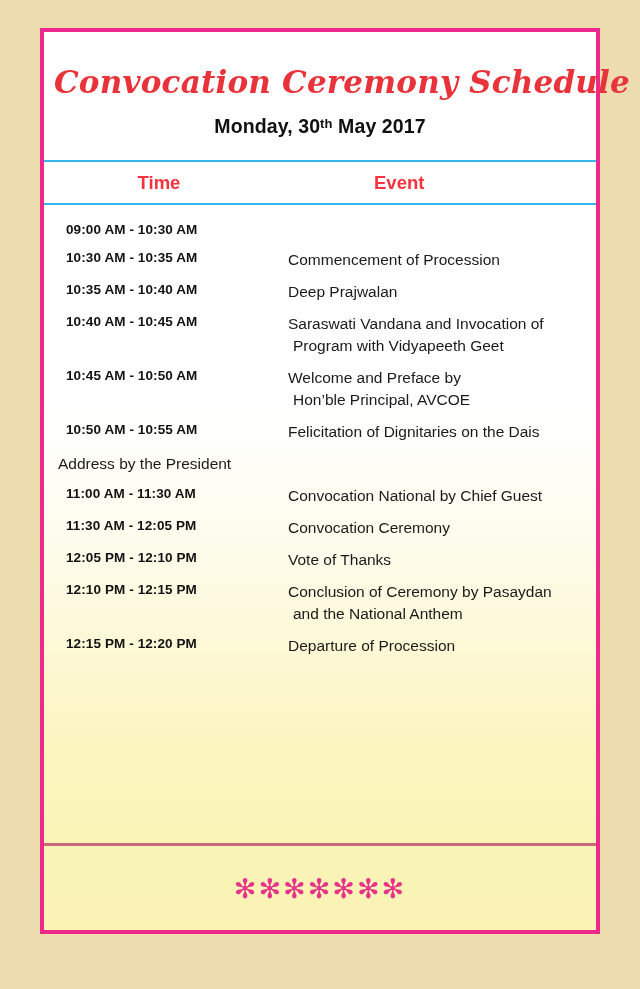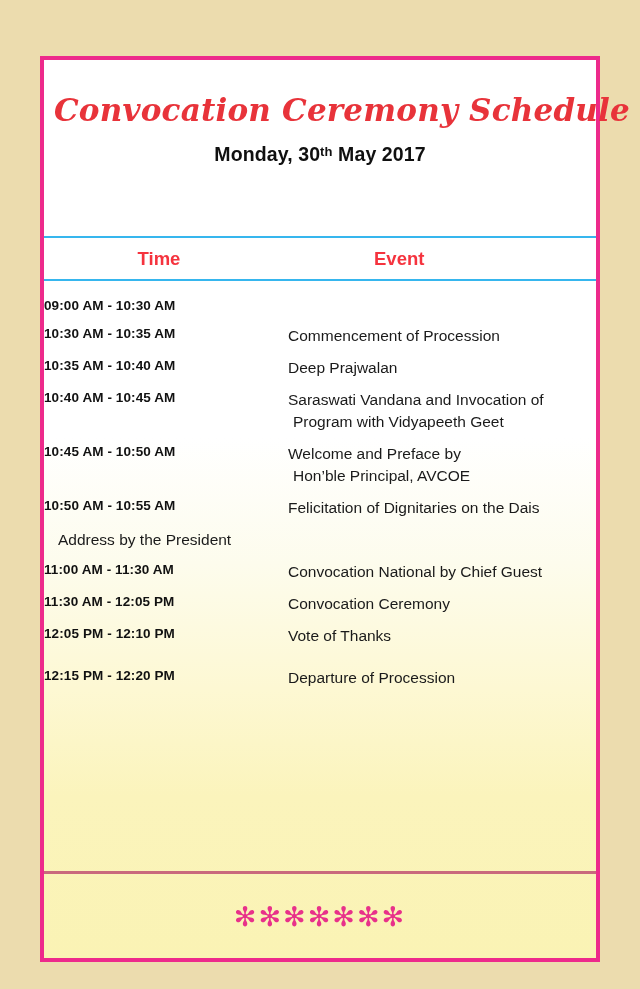--- a/index.html
+++ b/index.html
@@ -10,21 +10,21 @@
     width: 640px;
     height: 989px;
     background: #ecdcae;
     font-family: "Liberation Sans", sans-serif;
     overflow: hidden;
   }
 
   #poster {
     position: absolute;
     left: 40px;
-    top: 56px;
+    top: 28px;
     width: 560px;
     height: 906px;
     box-sizing: border-box;
     border: 4px solid #ed2a8b;
     background: linear-gradient(to bottom,
                 #ffffff 0%,
                 #ffffff 42%,
                 #fdfced 56%,
                 #fdf8d3 70%,
                 #fbf4bc 82%,
@@ -73,21 +73,20 @@
     min-height: 0;
   }
 
   #table-head {
     border-top: 2px solid #36b6ee;
     border-bottom: 2px solid #36b6ee;
     display: flex;
     align-items: center;
     height: 41px;
     flex: 0 0 auto;
-    margin-top: 48px;
   }
   .col-time   { width: 230px; flex: 0 0 230px; }
   .col-event  { flex: 1 1 auto; }
 
   #table-head .th {
     color: #f5333e;
     font-size: 18.5px;
     font-weight: bold;
   }
   #th-time  { text-align: center; padding-right: 48px; }
@@ -101,20 +100,21 @@
   }
 
   .table-row {
     display: flex;
     align-items: flex-start;
     padding: 5px 0 5px 0;
   }
   .cell-time {
     width: 230px;
     flex: 0 0 230px;
+    padding-left: 22px;
     box-sizing: border-box;
     font-size: 13.5px;
     font-weight: bold;
     color: #111111;
     letter-spacing: 0.1px;
     white-space: nowrap;
     line-height: 1.35;
   }
   .cell-event {
     flex: 1 1 auto;
@@ -199,20 +199,22 @@
         </div>
         <div class="table-row">
           <div class="cell-time">11:30 AM - 12:05 PM</div>
           <div class="cell-event"><span>Convocation Ceremony</span></div>
         </div>
         <div class="table-row">
           <div class="cell-time">12:05 PM - 12:10 PM</div>
           <div class="cell-event"><span>Vote of Thanks</span></div>
         </div>
         <div class="table-row">
+          <div class="cell-time">12:10 PM - 12:15 PM</div>
+          <div class="cell-event"><span>Conclusion of Ceremony by  Pasaydan</span><span class="line2">and the National Anthem</span></div>
         </div>
         <div class="table-row">
           <div class="cell-time">12:15 PM - 12:20 PM</div>
           <div class="cell-event"><span>Departure of Procession</span></div>
         </div>
       </div>
 
   </div>
 
   <div id="footer-divider"></div>

